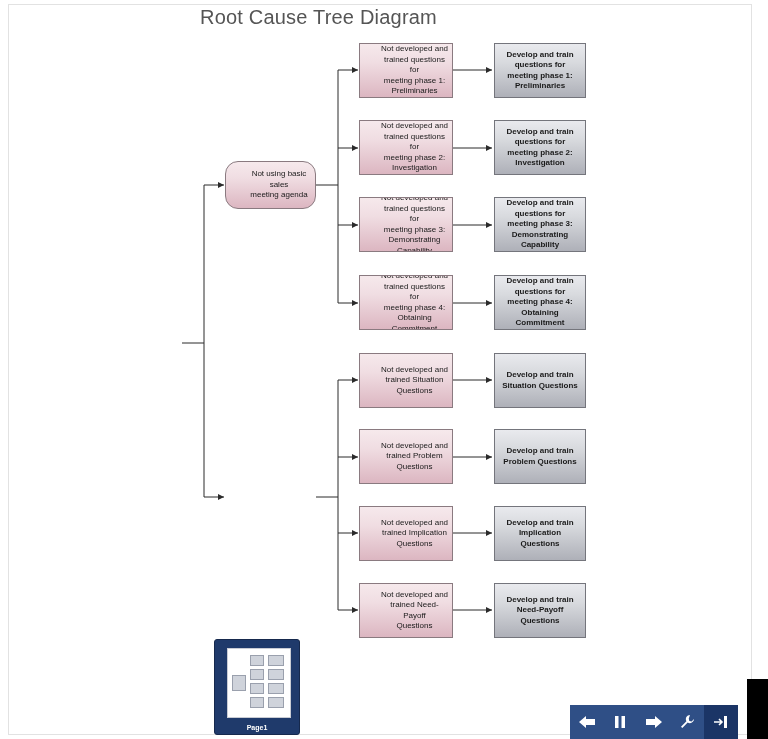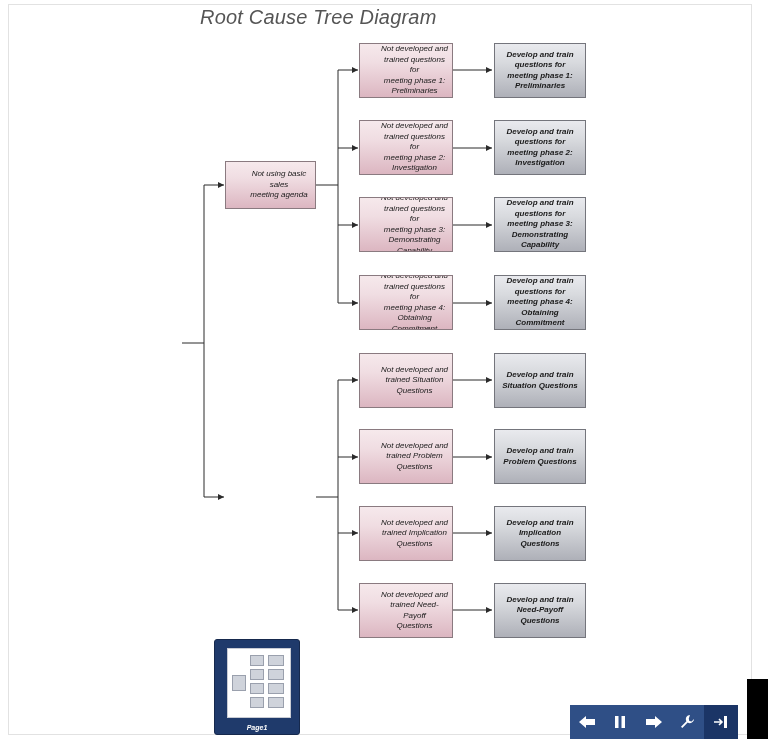--- a/index.html
+++ b/index.html
@@ -12,21 +12,20 @@
     height: 739px;
     font-family: "Liberation Sans", sans-serif;
     overflow: hidden;
     position: relative;
   }
   #stage {
     position: absolute;
     left: 0; top: 0;
     width: 768px; height: 739px;
     background: #ffffff;
-    font-style: italic;
   }
   
   #canvas-frame {
     position: absolute;
     left: 8px; top: 4px;
     width: 744px; height: 731px;
     border: 1px solid #e2e2e2;
     background: #ffffff;
     box-sizing: border-box;
   }
@@ -181,21 +180,21 @@
       <path d="M453,225 L492,225" marker-end="url(#arrow)"></path>
       <path d="M453,303 L492,303" marker-end="url(#arrow)"></path>
       <path d="M453,380 L492,380" marker-end="url(#arrow)"></path>
       <path d="M453,457 L492,457" marker-end="url(#arrow)"></path>
       <path d="M453,533 L492,533" marker-end="url(#arrow)"></path>
       <path d="M453,610 L492,610" marker-end="url(#arrow)"></path>
     </g>
   </svg>
 
 
-  <div class="node pink" style="left:225px; top:161px; width:91px; height:48px;">
+  <div class="node pink" style="left:225px; top:161px; width:91px; height:48px;border-radius:13px;">
     <span>Not using basic sales<br>meeting agenda</span>
   </div>
 
   <div class="node pink" style="left:359px; top:43px; width:94px; height:55px;">
     <span>Not developed and<br>trained questions for<br>meeting phase 1:<br>Preliminaries</span>
   </div>
   <div class="node pink" style="left:359px; top:120px; width:94px; height:55px;">
     <span>Not developed and<br>trained questions for<br>meeting phase 2:<br>Investigation</span>
   </div>
   <div class="node pink" style="left:359px; top:197px; width:94px; height:55px;">

